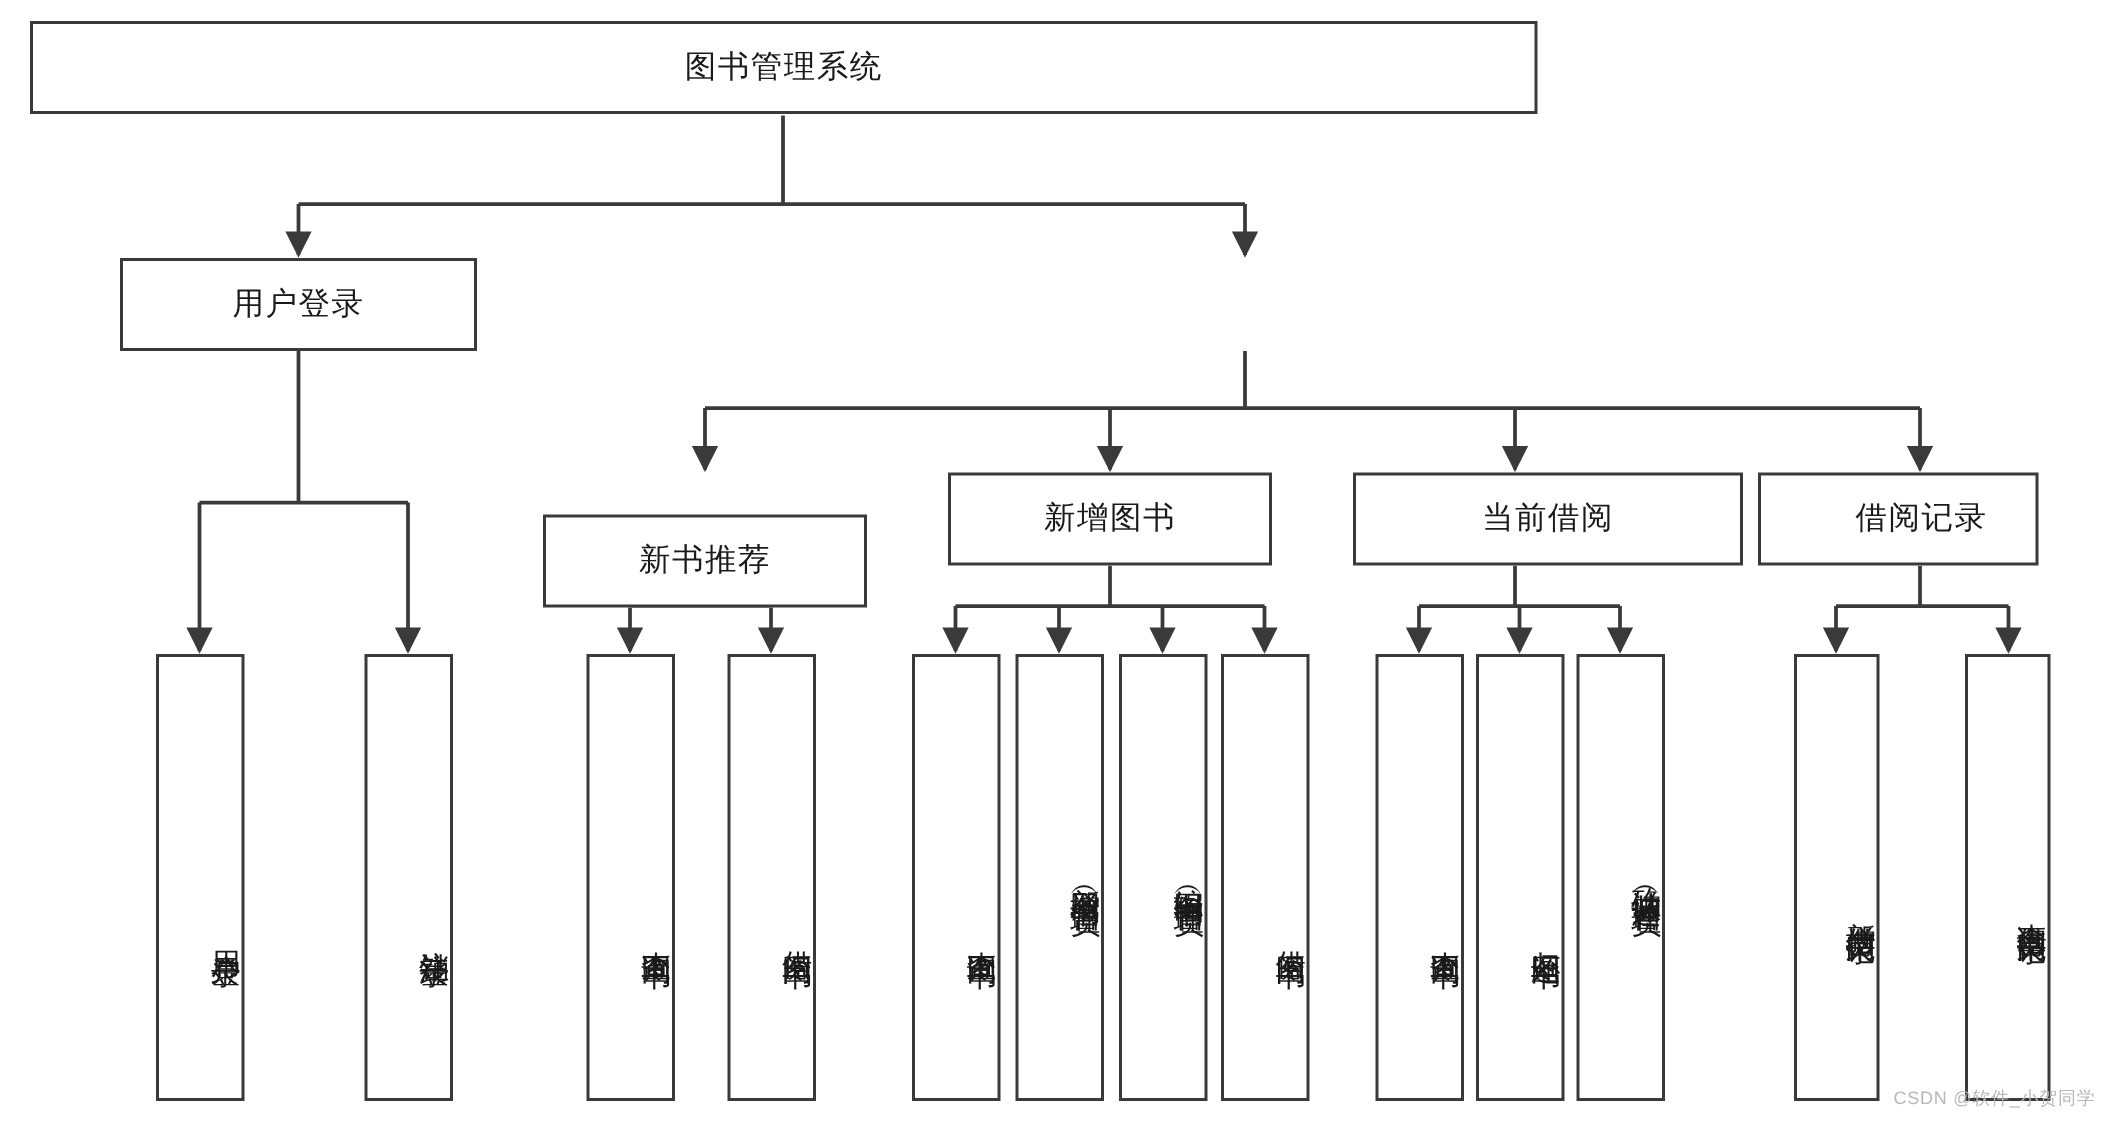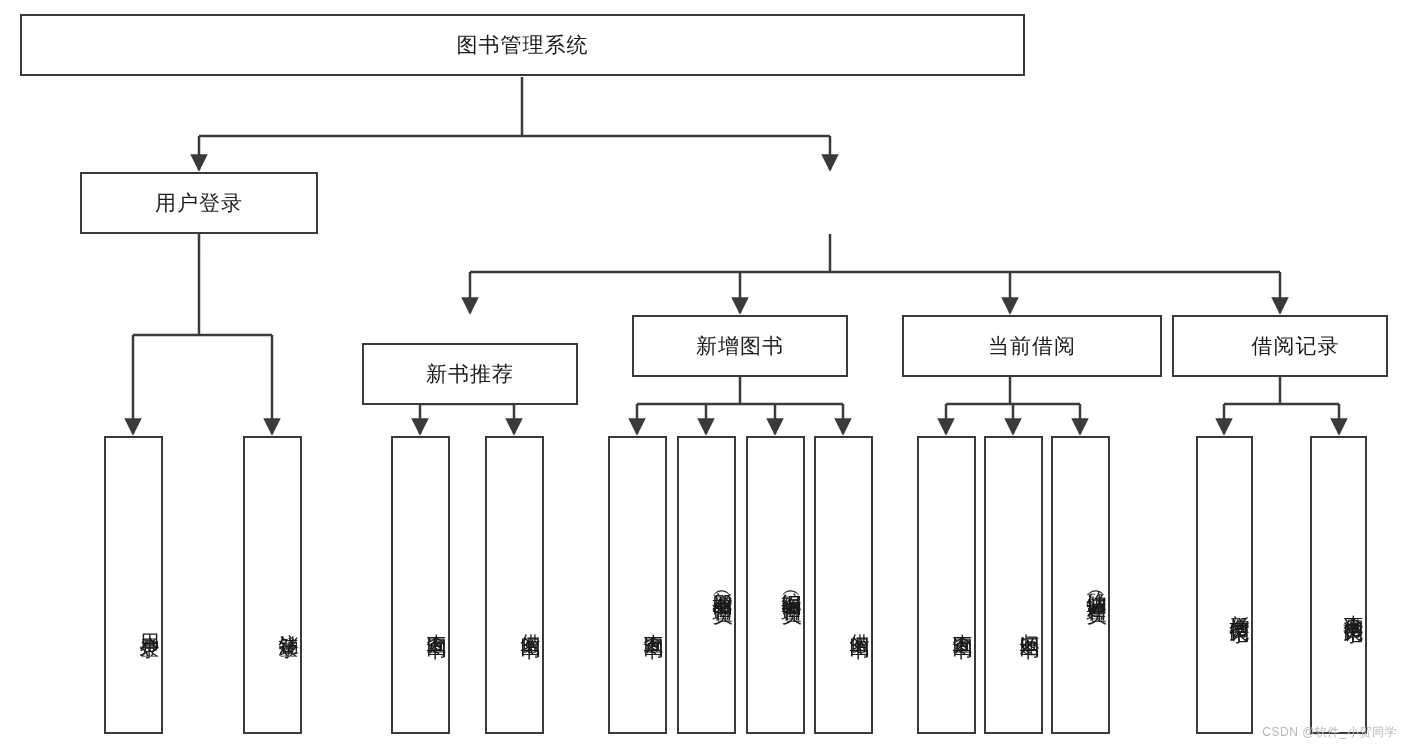--- a/index.html
+++ b/index.html
@@ -137,21 +137,21 @@
   </div>
 
   <div class="node horizontal" style="left:632px; top:315px; width:216px; height:62px;">
     <span class="node-label">新增图书</span>
   </div>
 
   <div class="node horizontal" style="left:902px; top:315px; width:260px; height:62px;">
     <span class="node-label">当前借阅</span>
   </div>
 
-  <div class="node horizontal" style="left:1172px; top:315px; width:216px; height:62px;padding-left:31px;">
+  <div class="node horizontal" style="left:1172px; top:315px; width:187px; height:62px;padding-left:31px;">
     <span class="node-label">借阅记录</span>
   </div>
 
   <div class="node vertical" style="left:104px; top:436px; width:59px; height:298px; padding-top:80px;">
     <span class="node-label">用户登录</span>
   </div>
 
   <div class="node vertical" style="left:243px; top:436px; width:59px; height:298px; padding-top:80px;">
     <span class="node-label">注销登录</span>
   </div>

